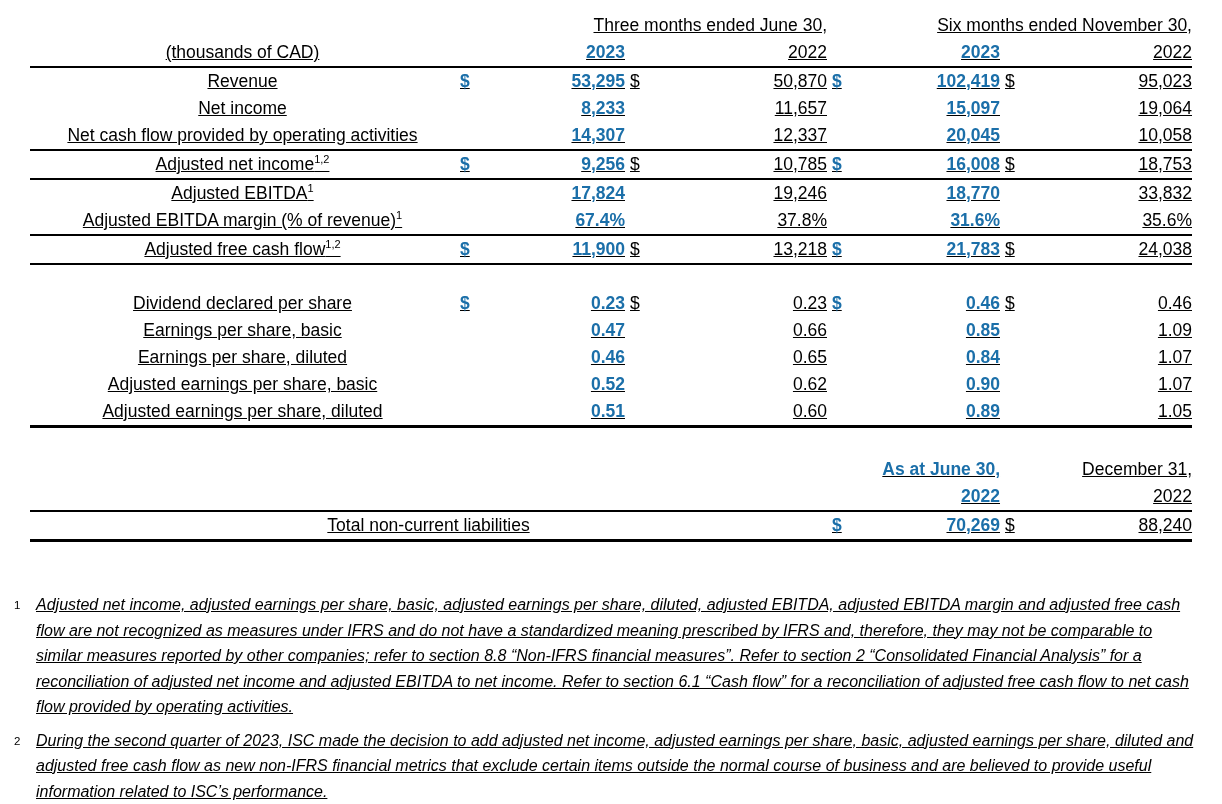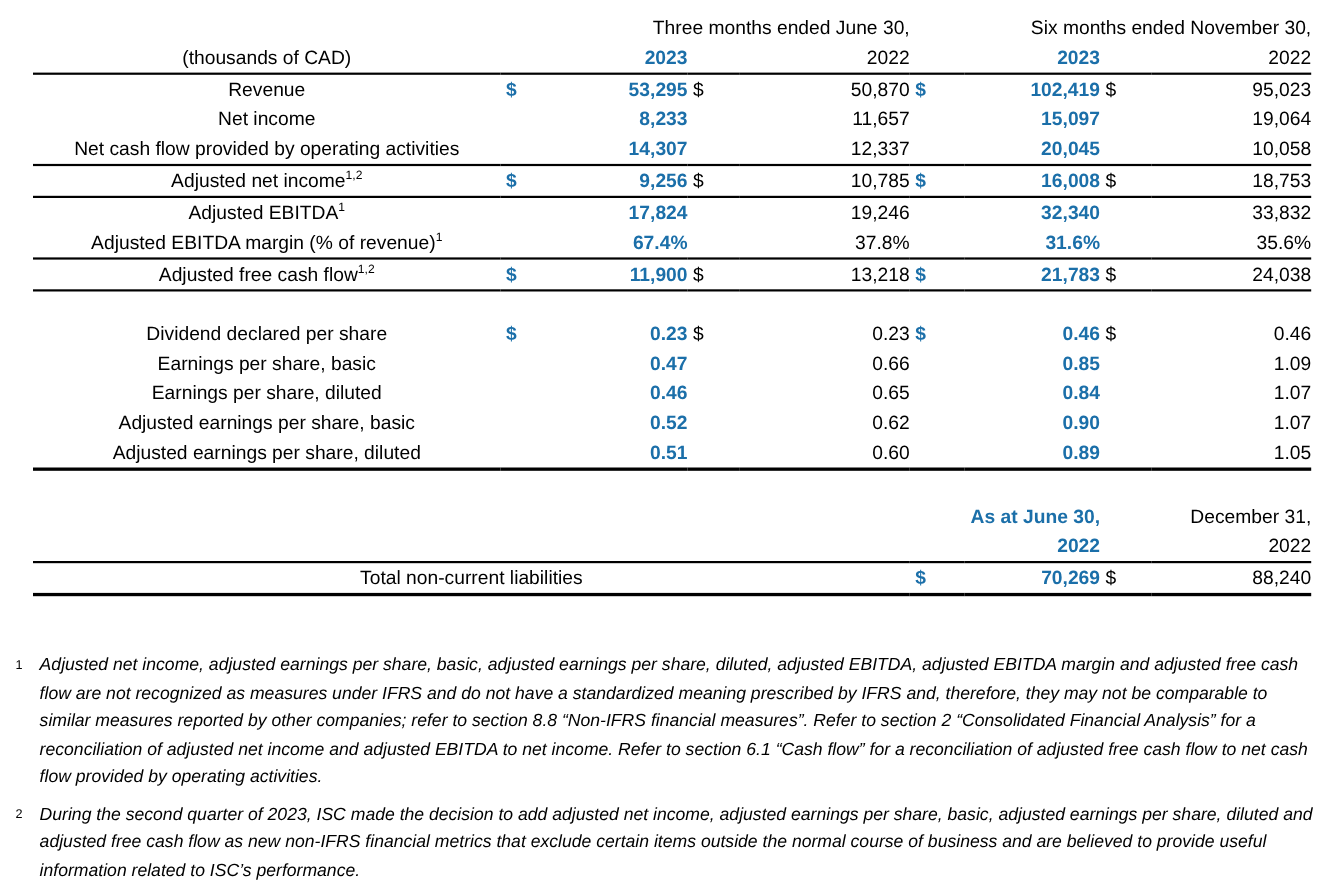--- a/index.html
+++ b/index.html
@@ -2,21 +2,21 @@
 <html style="--blue: #1b6fa9;"><head>
 <meta charset="utf-8">
 <style>
   :root { --blue:#1b6fa9; --ink:#000; }
   * { box-sizing:border-box; }
   html,body { margin:0; padding:0; background:#fff; }
   body {
     width:1222px; height:804px; overflow:hidden;
     font-family:"Liberation Sans", sans-serif; color:var(--ink);
   }
-  .page { width:980px; height:804px; padding:12px 30px 0 30px; }
+  .page { width:980px; height:804px; padding:12px 30px 0 30px;text-decoration:underline; }
 
   table { border-collapse:collapse; table-layout:fixed; width:1162px; }
   td {
     font-size:17.5px; line-height:21px; padding:3px 0;
     white-space:nowrap; vertical-align:bottom;
   }
   .lbl { text-align:center; }
   .v   { text-align:right; }
   .d   { text-align:left; padding-left:5px; }
   .blu { color:var(--blue); font-weight:bold; }
@@ -33,21 +33,21 @@
 
   .fnotes { margin-top:14px; padding-left:14px; padding-right:28px; }
   .fnote { display:flex; align-items:flex-start; }
   .fnote + .fnote { margin-top:8px; }
   .fmark {
     flex:0 0 22px; font-size:11.5px; font-style:normal;
     padding-top:1px; line-height:25.5px;
   }
   .ftext {
     flex:1 1 auto; font-style:italic; font-size:16px; line-height:25.5px;
-    white-space:normal; text-align:left;
+    white-space:normal; text-align:left;text-decoration:underline;
   }
 </style>
 </head>
 <body>
 
 <div class="page">
 
   <table>
     <colgroup>
       <col style="width:425px">
@@ -124,21 +124,21 @@
       <td class="v">18,753</td>
     </tr>
 
     <tr>
       <td class="lbl"><span>Adjusted EBITDA</span><sup class="supref">1</sup></td>
       <td class="d blu"></td>
       <td class="v blu">17,824</td>
       <td class="d"></td>
       <td class="v">19,246</td>
       <td class="d blu"></td>
-      <td class="v blu">32,340</td>
+      <td class="v blu">18,770</td>
       <td class="d"></td>
       <td class="v">33,832</td>
     </tr>
 
     <tr class="b2">
       <td class="lbl"><span>Adjusted EBITDA margin (% of revenue)</span><sup class="supref">1</sup></td>
       <td class="d blu"></td>
       <td class="v blu">67.4%</td>
       <td class="d"></td>
       <td class="v">37.8%</td>

